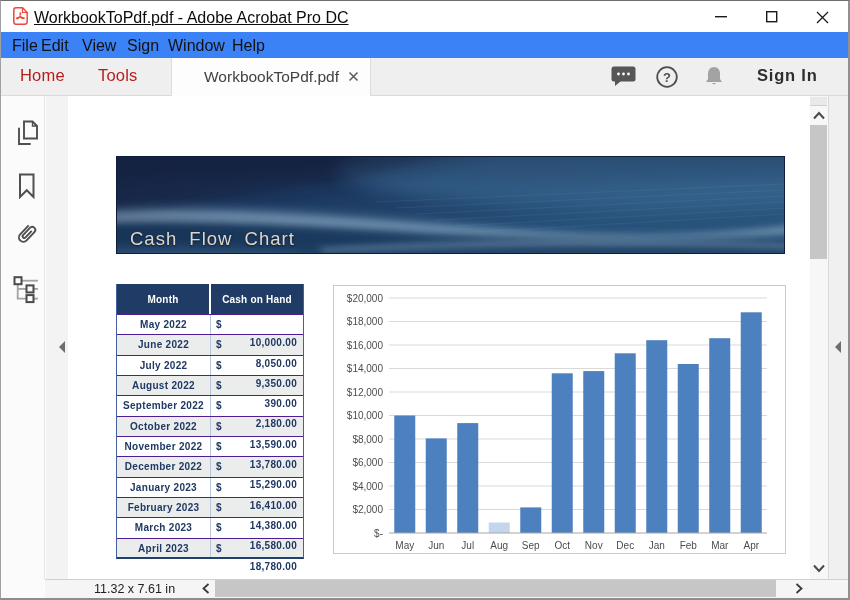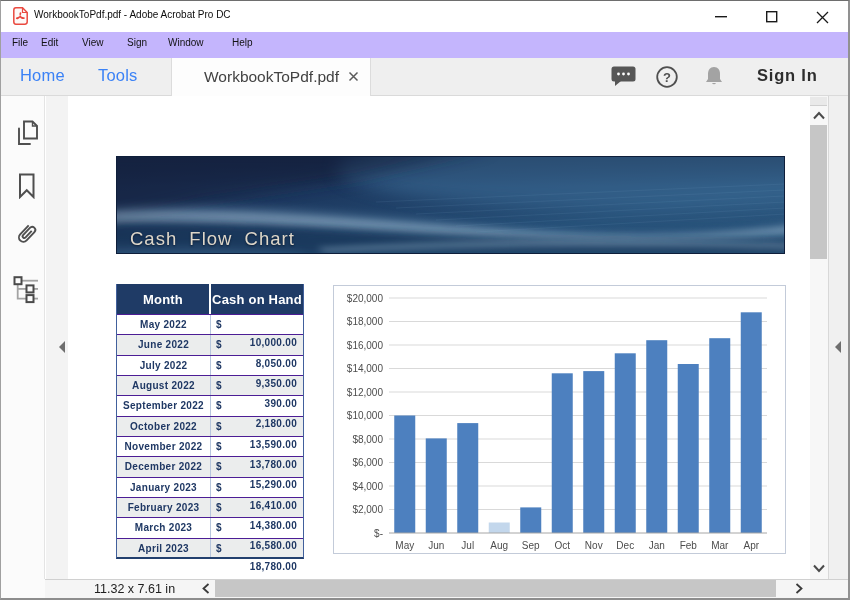--- a/index.html
+++ b/index.html
@@ -5,27 +5,27 @@
 * { margin:0; padding:0; box-sizing:border-box; }
 html,body { width:850px; height:600px; overflow:hidden; }
 body { font-family:"Liberation Sans", sans-serif; position:relative; background:#fff; }
 .abs { position:absolute; }
 
 #frame { position:absolute; left:0; top:0; width:850px; height:600px;
   border-top:1px solid #6e6e6e; border-left:1px solid #a0a0a0;
   border-right:2px solid #919191; border-bottom:2px solid #8d8d8d; }
 
 #titlebar { left:1px; top:1px; width:847px; height:31px; background:#fff; }
-#title-text { left:34px; top:9px; font-size:10px; color:#0c0c0c; }
-
-#menubar { left:1px; top:32px; width:847px; height:26px; background:#c4b5fd; font-size:10px; color:#121212;text-align:center; }
+#title-text { left:34px; top:9px; font-size:16px; color:#0c0c0c;text-decoration:underline; }
+
+#menubar { left:1px; top:32px; width:847px; height:26px; background:#3b82f6; font-size:16px; color:#121212;text-align:center; }
 #menubar span { position:absolute; top:5px; }
 
 #tabbar { left:1px; top:58px; width:847px; height:38px; background:#efefef; border-bottom:1px solid #dadada; }
-.tabtxt { top:66px; font-size:16.5px; color:#3b82f6; letter-spacing:0.2px; }
+.tabtxt { top:66px; font-size:16.5px; color:#b91c1c; letter-spacing:0.2px; }
 #activetab { left:171px; top:58px; width:200px; height:38px; background:#fdfdfd; border-left:1px solid #dcdcdc; border-right:1px solid #dcdcdc; }
 #tabname { left:204px; top:68px; font-size:15.5px; color:#424242; }
 #signin { left:757px; top:66px; font-size:16.5px; font-weight:700; color:#2d2d2d; letter-spacing:0.8px;}
 
 #sidebar { left:1px; top:96px; width:44px; height:500px; background:#fbfbfb; border-right:1px solid #e4e4e4; }
 #lstrip { left:46px; top:96px; width:22px; height:483px; background:#f3f3f3; }
 #pagearea { left:68px; top:96px; width:742px; height:483px; background:#ffffff; }
 #vscroll { left:810px; top:96px; width:18px; height:483px; background:#f7f7f7; }
 #vthumb { left:0px; top:29px; width:17px; height:134px; background:#c6c6c6; }
 #vbox { left:0px; top:1px; width:17px; height:9px; background:#e9e9e9; border-bottom:1px solid #cfcfcf; }
@@ -33,21 +33,21 @@
 
 #bottombar { left:1px; top:579px; width:847px; height:19px; background:#f5f5f5; border-top:1px solid #d0d0d0; }
 #botleftwhite { left:1px; top:579px; width:44px; height:19px; background:#fbfbfb; }
 #sizelabel { left:94px; top:582px; font-size:12.5px; color:#1e1e1e; }
 #hthumb { left:215px; top:580px; width:561px; height:17px; background:#c6c6c6; }
 
 #banner { left:116px; top:156px; width:669px; height:98px; }
 #bannertext { left:130px; top:228px; font-size:18.5px; color:#ded7c9; word-spacing:6px; letter-spacing:1px; text-shadow:0 1px 2px rgba(5,15,35,0.7); }
 
 #cashtable { left:117px; top:284px; width:186px; }
-.thead { display:flex; height:30px; background:#1f3b66; color:#fff; font-size:13px; font-weight:700; letter-spacing:0.2px; }
+.thead { display:flex; height:30px; background:#1f3b66; color:#fff; font-size:10px; font-weight:700; letter-spacing:0.2px; }
 .thead div { display:flex; align-items:center; justify-content:center; }
 .trow { display:flex; height:20.33px; font-size:10px; font-weight:700; color:#1f3864; border-top:1px solid #4c1d95; letter-spacing:0.3px; }
 .trow.alt { background:#ebeded; }
 .c1 { width:93px; display:flex; align-items:center; justify-content:center; }
 .c2 { width:93px; display:flex; align-items:center; border-left:1px solid #b7c6dd; padding:0 6px 0 5px; position:relative; }
 .c2 .amt { margin-left:auto;margin-top:36px; }
 #tblborder { left:116px; top:284px; width:188px; height:275px; border:1px solid #41609c; border-top:none; border-bottom:2px solid #22406e; pointer-events:none; }
 </style>
 </head>
 <body>

